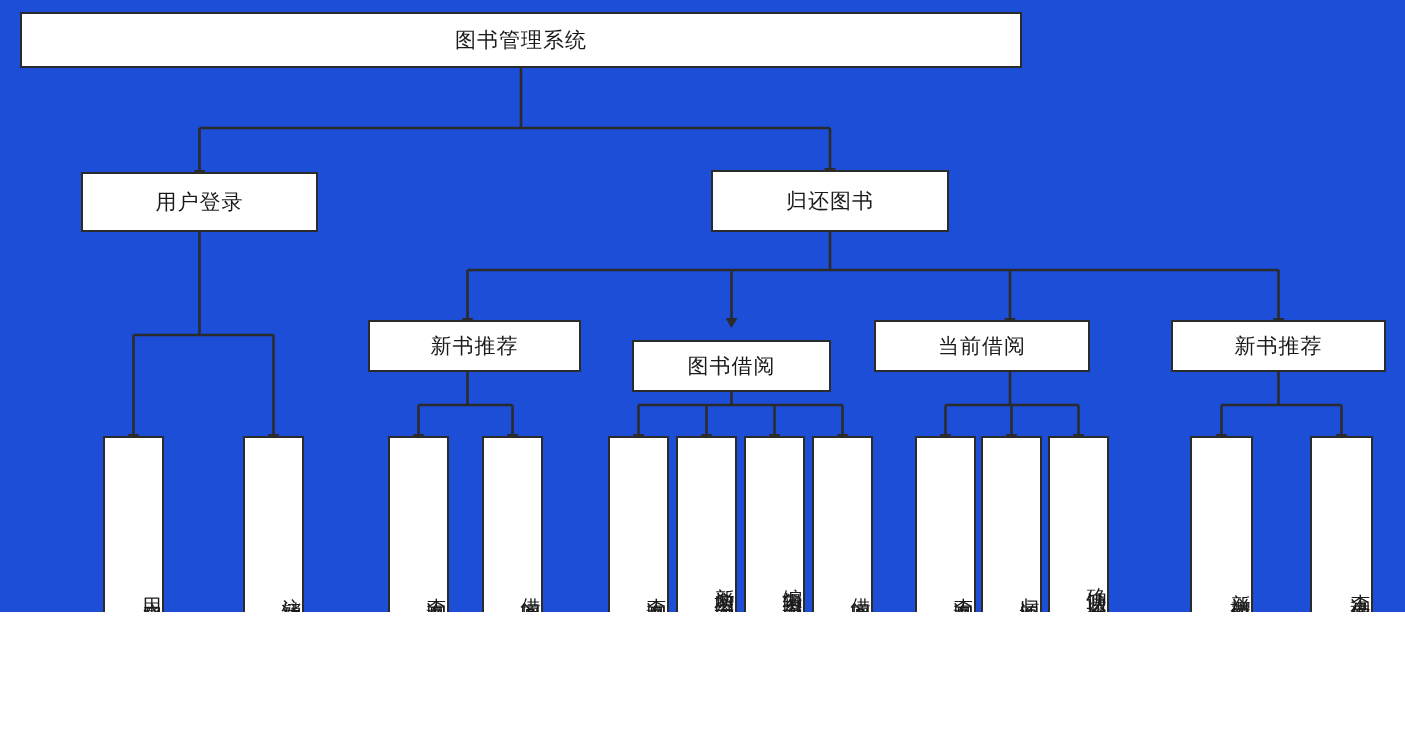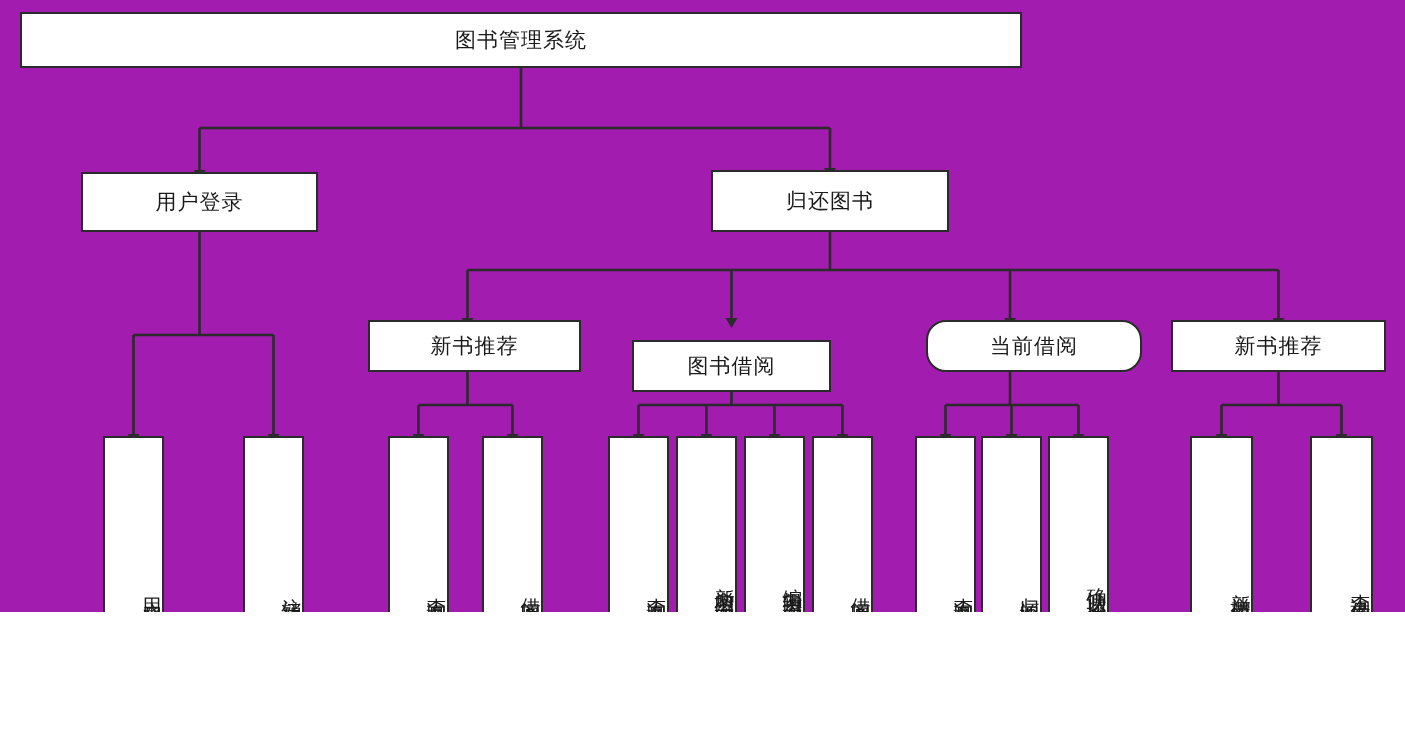--- a/index.html
+++ b/index.html
@@ -9,21 +9,21 @@
     background: #ffffff;
   }
   body {
     font-family: "Liberation Sans", "DejaVu Sans", sans-serif;
     color: #111111;
   }
   #diagram-root {
     position: relative;
     width: 1405px;
     height: 612px;
-    background: #a21caf;
+    background: #1d4ed8;
     overflow: hidden;
   }
   svg.connectors {
     position: absolute;
     left: 0;
     top: 0;
     width: 1405px;
     height: 747px;
     pointer-events: none;
   }
@@ -129,21 +129,21 @@
   <div class="node vertical" style="left: 243px; top: 436px; width: 61px; height: 298px;">
     <span class="node-label">注销登录</span>
   </div>
 
   <div class="node horizontal" style="left: 368px; top: 320px; width: 213px; height: 52px;">
     <span class="node-label">新书推荐</span>
   </div>
   <div class="node horizontal" style="left: 632px; top: 320px; width: 199px; height: 52px; margin-top: 20px;">
     <span class="node-label">图书借阅</span>
   </div>
-  <div class="node horizontal" style="left: 926px; top: 320px; width: 216px; height: 52px; border-radius: 20px;">
+  <div class="node horizontal" style="left: 874px; top: 320px; width: 216px; height: 52px;">
     <span class="node-label">当前借阅</span>
   </div>
   <div class="node horizontal" style="left: 1171px; top: 320px; width: 215px; height: 52px;">
     <span class="node-label">新书推荐</span>
   </div>
 
   <div class="node vertical" style="left: 388px; top: 436px; width: 61px; height: 298px;">
     <span class="node-label">查询图书</span>
   </div>
   <div class="node vertical" style="left: 482px; top: 436px; width: 61px; height: 298px;">

